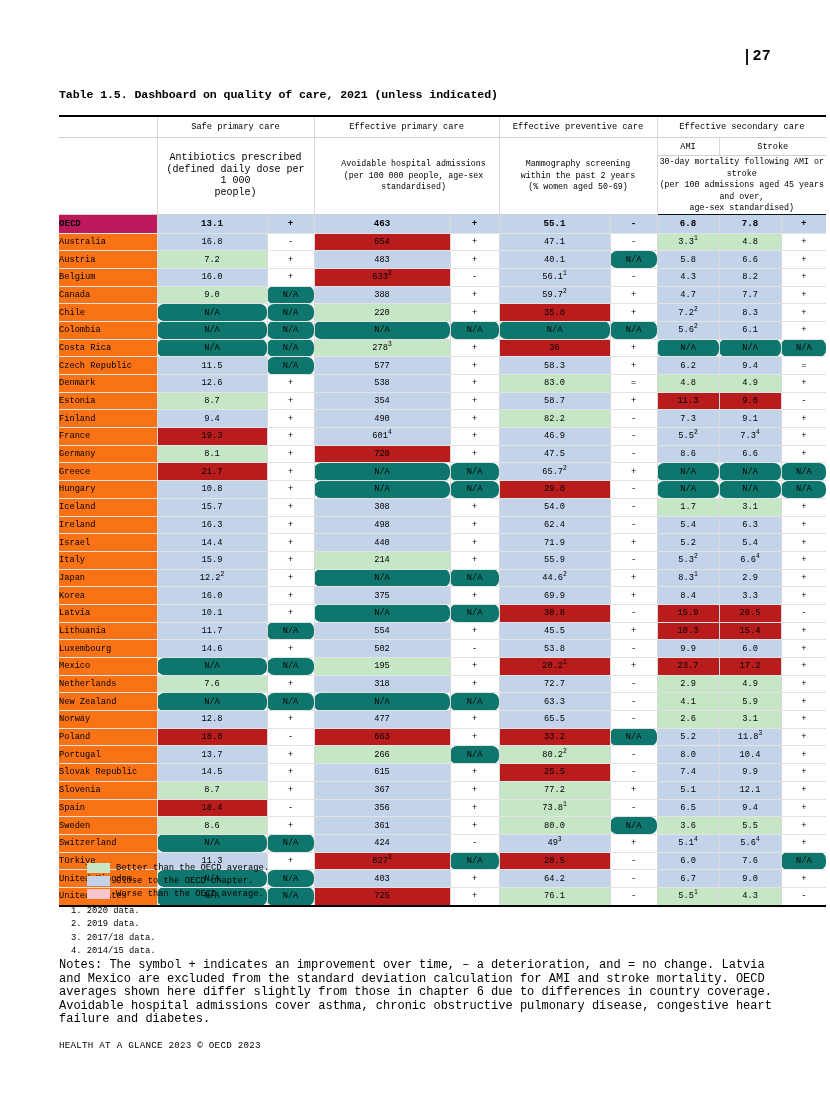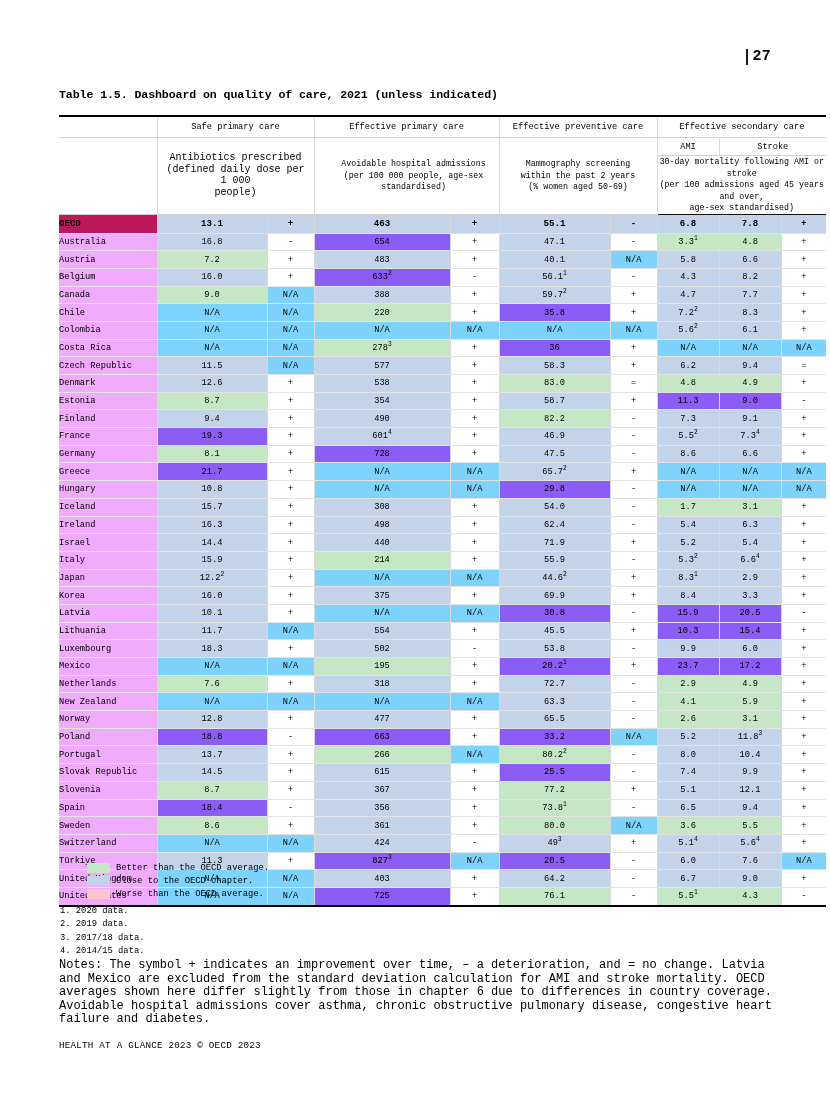--- a/index.html
+++ b/index.html
@@ -101,33 +101,33 @@
   
   tbody tr td {
     height: 16.7px;
     text-align: center;
     border-bottom: 1px solid #e3e3e3;
     font-size: 8.7px;
   }
   td.country {
     text-align: left;
     padding-left: 5px;
-    background: #f0abfc;
+    background: #f97316;
   }
   tr.oecd td {
     font-weight: bold;
     height: 18px;
     font-size: 9.1px;
   }
   tr.oecd td.country { background: #be185d; }
   
   .c-blue  { background: #c3d3ea; }
   .c-green { background: #c6e7c6; }
-  .c-pink  { background: #8b5cf6; }
-  .c-na    { background: #7dd3fc; }
+  .c-pink  { background: #b91c1c; }
+  .c-na    { background: #0f766e; border-radius: 7px; }
   .c-white { background: #ffffff; }
   sup { font-size: 6.3px; vertical-align: super; line-height: 0; }
 
   
   .legend {
     position: absolute;
     left: 61px;
     top: 861px;
     font-size: 8.8px;
     padding-left: 26px;
@@ -139,21 +139,21 @@
   }
   .legend .sw {
     width: 23px;
     height: 10px;
     display: inline-block;
     margin-right: 6px;
   }
   
   .footnotes {
     position: absolute;
-    left: 60px;
+    left: 71px;
     top: 905px;
     width: 716px;
     font-size: 8.8px;
   }
   .footnotes .fn {
     line-height: 13.3px;
   }
   .notes {
     position: absolute;
     left: 59px;
@@ -524,21 +524,21 @@
             <td class="c-blue">554</td>
             <td class="c-white">+</td>
             <td class="c-blue">45.5</td>
             <td class="c-white">+</td>
             <td class="c-pink">10.3</td>
             <td class="c-pink">15.4</td>
             <td class="c-white nb-r">+</td>
           </tr>
           <tr>
             <td class="country nb-l">Luxembourg</td>
-            <td class="c-blue">18.3</td>
+            <td class="c-blue">14.6</td>
             <td class="c-white">+</td>
             <td class="c-blue">502</td>
             <td class="c-white">-</td>
             <td class="c-blue">53.8</td>
             <td class="c-white">-</td>
             <td class="c-blue">9.9</td>
             <td class="c-blue">6.0</td>
             <td class="c-white nb-r">+</td>
           </tr>
           <tr>

